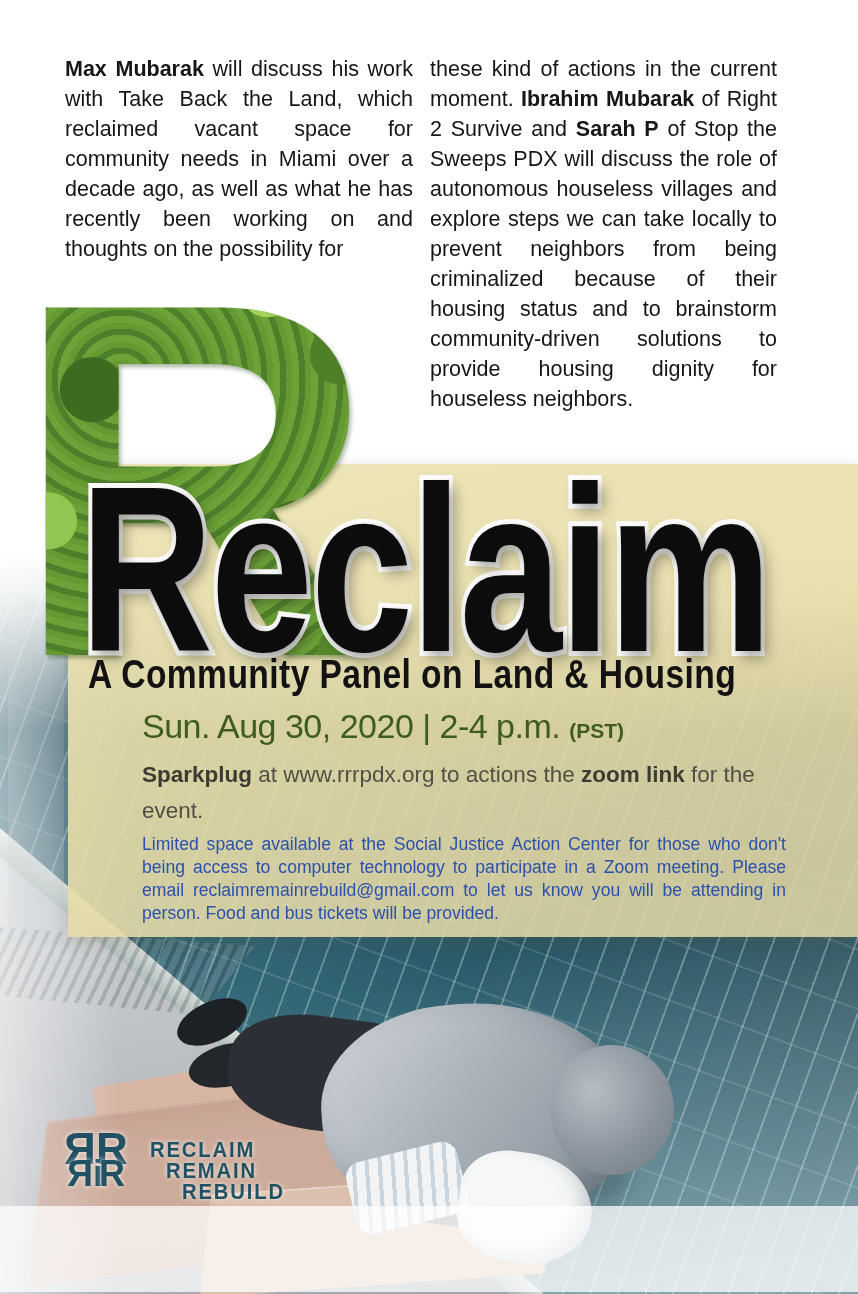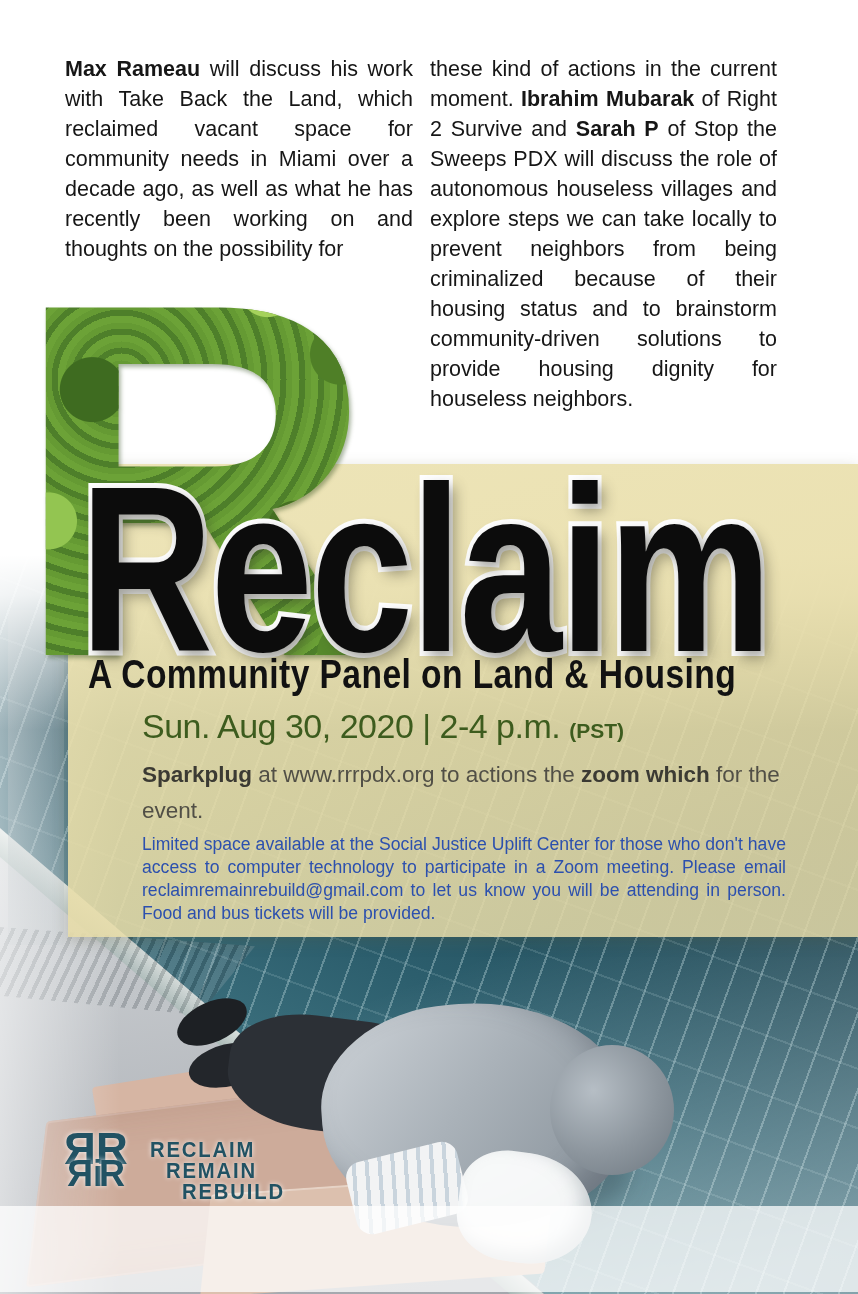--- a/index.html
+++ b/index.html
@@ -218,21 +218,21 @@
                border-bottom:14px solid #2f6b35; position:relative; }
   .cldc-tree::after { content:""; position:absolute; left:-4px; top:8px; width:0; height:0;
                       border-left:4px solid transparent; border-right:4px solid transparent;
                       border-bottom:7px solid #2f6b35; }
   .cldc-text { font-family:"Liberation Serif", serif; font-size:11.5px; color:#38474f;
                line-height:1.12; letter-spacing:1px; }
 </style>
 </head>
 <body>
 
-<p class="col" id="col-left"><b>Max Rameau</b><span> will discuss his work with Take Back the Land, which reclaimed vacant space for community needs in Miami over a decade ago, as well as what he has recently been working on and thoughts on the possibility for</span></p>
+<p class="col" id="col-left"><b>Max Mubarak</b><span> will discuss his work with Take Back the Land, which reclaimed vacant space for community needs in Miami over a decade ago, as well as what he has recently been working on and thoughts on the possibility for</span></p>
 <p class="col" id="col-right"><span>these kind of actions in the current moment. </span><b>Ibrahim Mubarak</b><span> of Right 2 Survive and </span><b>Sarah P</b><span> of Stop the Sweeps PDX will discuss the role of autonomous houseless villages and explore steps we can take locally to prevent neighbors from being criminalized because of their housing status and to brainstorm community-driven solutions to provide housing dignity for houseless neighbors.</span></p>
 
 <div class="photo">
   <div class="wall"></div>
   <div class="wall-base"></div>
   <div class="doorway"></div>
   <div class="grate"></div>
   <div class="shadow-blob"></div>
   <div class="cardboard" id="cb3"></div>
   <div class="cardboard" id="cb1"></div>
@@ -247,22 +247,22 @@
   <div class="photo-fade"></div>
 </div>
 
 <div class="tan"></div>
 
 <div class="big-r">R</div>
 
 <div class="title">Reclaim</div>
 <div class="subtitle">A Community Panel on Land &amp; Housing</div>
 <div class="date-line"><span>Sun. Aug 30, 2020 | 2-4 p.m.</span> <span class="tz">(PST)</span></div>
-<p class="register"><b>Sparkplug</b><span> at www.rrrpdx.org to actions the </span><b>zoom which</b><span> for the event.</span></p>
-<p class="note">Limited space available at the Social Justice Uplift Center for those who don't have access to computer technology to participate in a Zoom meeting. Please email reclaimremainrebuild@gmail.com to let us know you will be attending in person. Food and bus tickets will be provided.</p>
+<p class="register"><b>Sparkplug</b><span> at www.rrrpdx.org to actions the </span><b>zoom link</b><span> for the event.</span></p>
+<p class="note">Limited space available at the Social Justice Action Center for those who don't being access to computer technology to participate in a Zoom meeting. Please email reclaimremainrebuild@gmail.com to let us know you will be attending in person. Food and bus tickets will be provided.</p>
 
 <div class="rrr">
   <div class="rrr-icon">
     <div class="rrr-row1"><span class="flip">R</span><span>R</span></div>
     <div class="rrr-row2"><span class="flip">R</span><span>i</span><span>R</span></div>
   </div>
   <div class="rrr-text">
     <div class="l1">RECLAIM</div>
     <div class="l2">REMAIN</div>
     <div class="l3">REBUILD</div>

